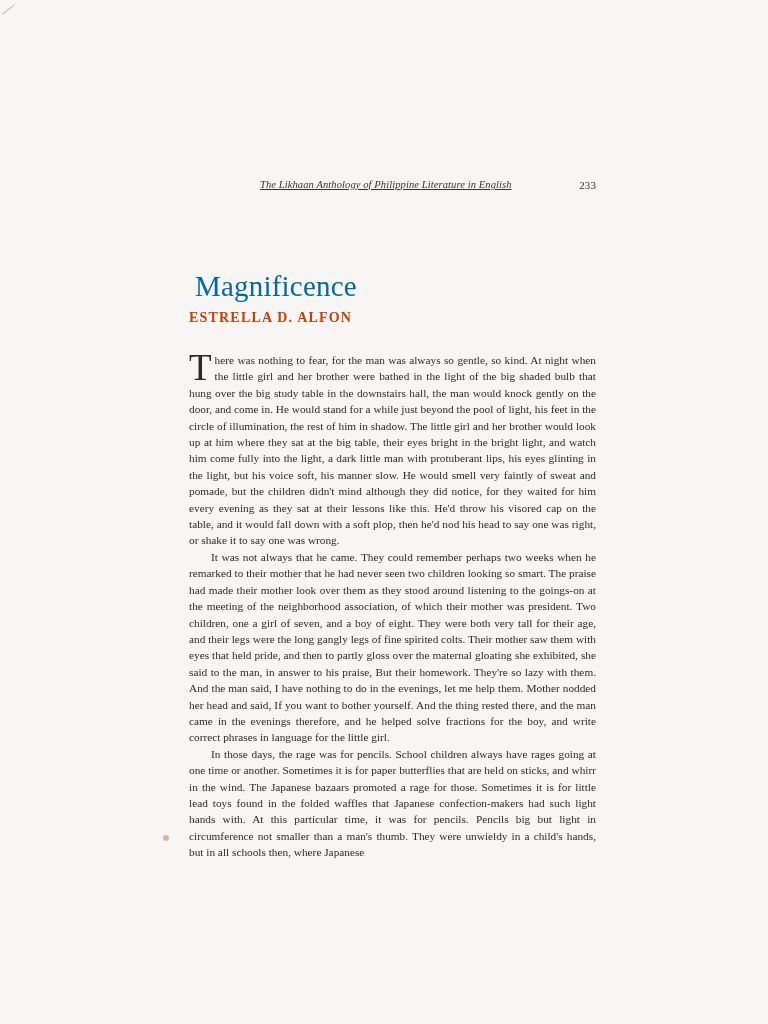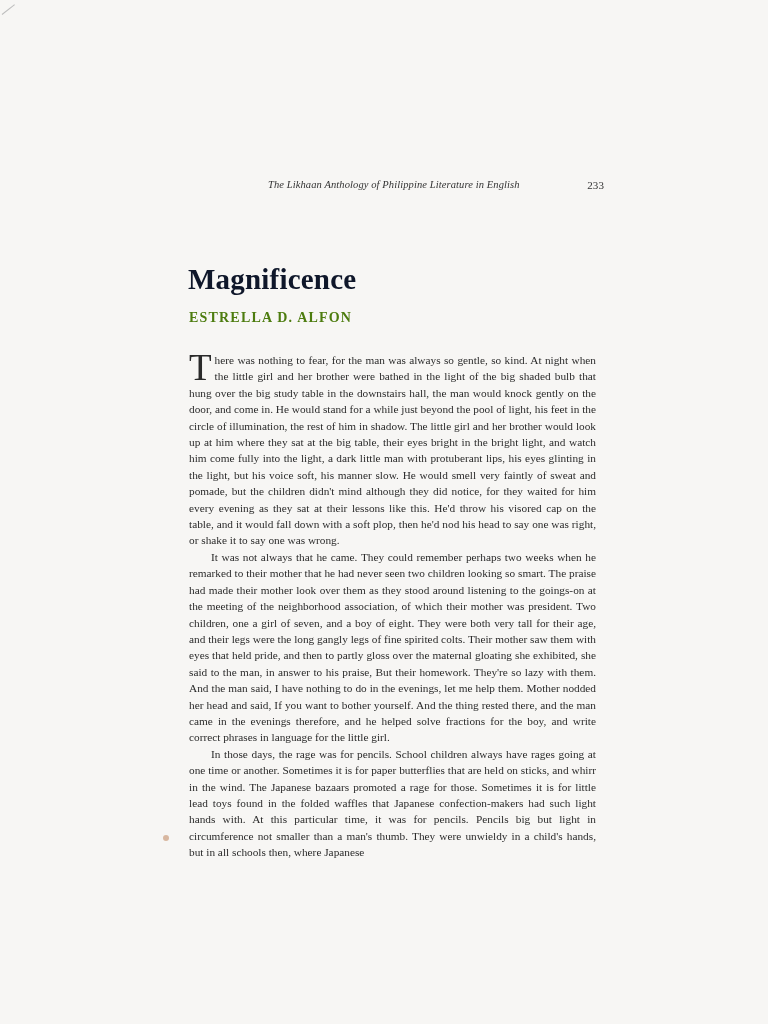--- a/index.html
+++ b/index.html
@@ -21,52 +21,53 @@
       top: 4px;
       width: 16px;
       height: 1px;
       background: #bdbdbd;
       transform: rotate(-38deg);
       transform-origin: left center;
       top: 14px;
     }
     .running-head {
       position: absolute;
-      left: 268px;
+      left: 260px;
       top: 179px;
       width: 336px;
       font-size: 10.5px;
       font-style: italic;
       color: #333;
       letter-spacing: 0.1px;
+      text-decoration: underline;
     }
     .running-head .page-num {
       position: absolute;
       right: 0;
       top: 0;
       font-style: normal;
       font-size: 11px;
     }
     .title {
       position: absolute;
       left: 188px;
       top: 263px;
       font-size: 29px;
-      font-weight: bold;
-      color: #0f172a;
-      margin: 0;
+      font-weight: normal;
+      color: #0369a1;
+      margin: 7px;
       letter-spacing: 0.2px;
     }
     .author {
       position: absolute;
       left: 189px;
       top: 310px;
       font-size: 14px;
       letter-spacing: 1.2px;
-      color: #4d7c0f;
+      color: #c2410c;
       margin: 0;
     }
     .body-text {
       position: absolute;
       left: 189px;
       top: 352px;
       width: 407px;
       font-size: 11.3px;
       line-height: 16.4px;
       text-align: justify;

